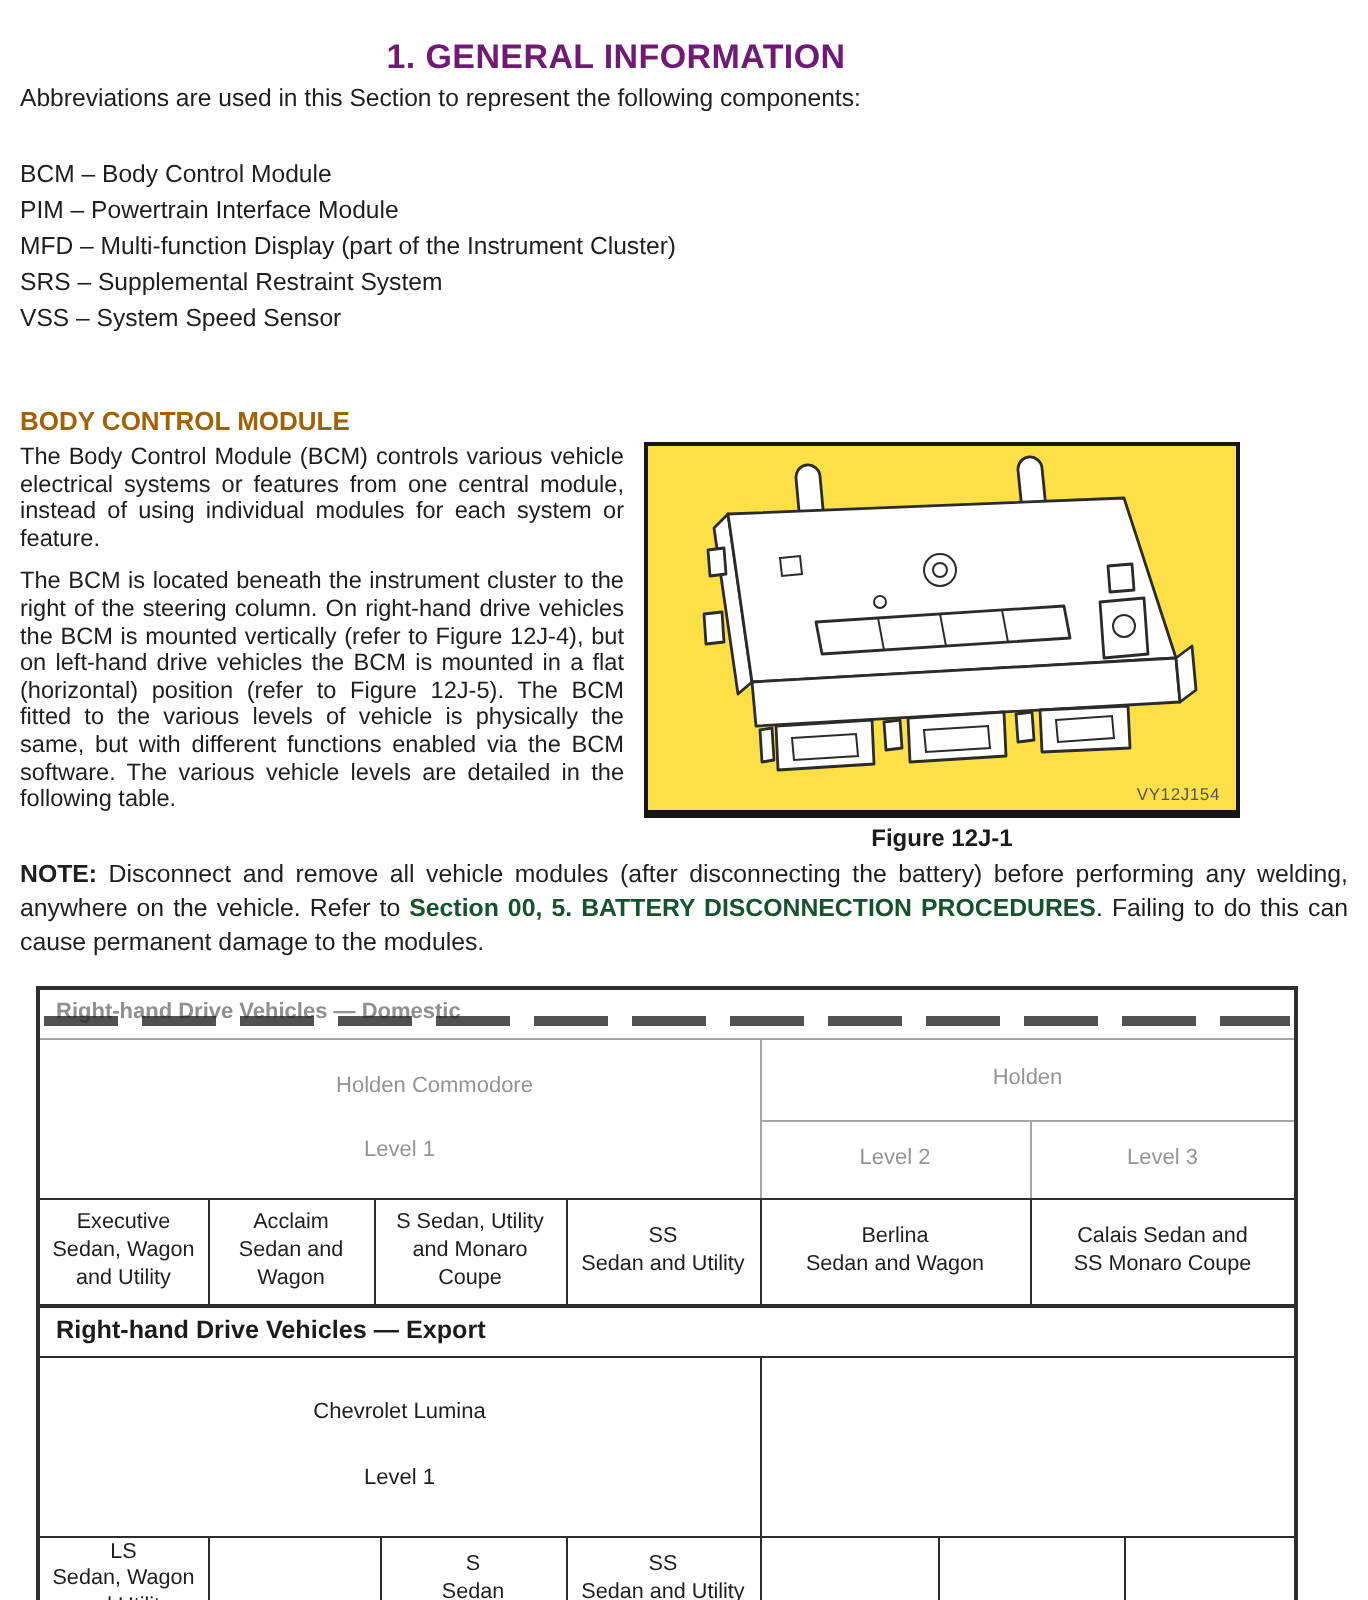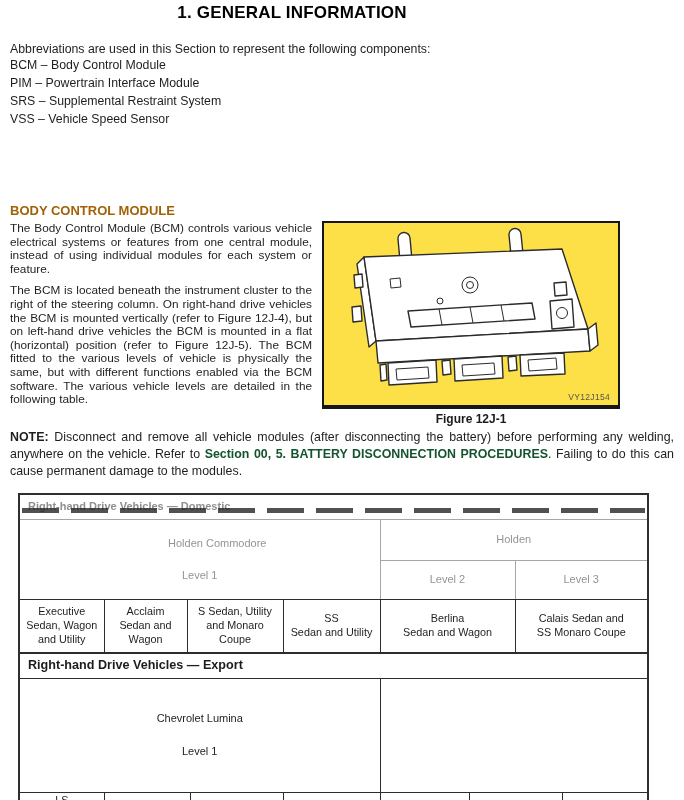--- a/index.html
+++ b/index.html
@@ -2,32 +2,32 @@
 <html><head>
 <meta charset="utf-8">
 <style>
   html,body{margin:0;padding:0;background:#fff;}
   .page{
     position:relative;width:684px;height:800px;overflow:hidden;background:#fff;
     font-family:"Liberation Sans",sans-serif;color:#1e1e1e;
   }
   
   .doc-title{
-    position:absolute;top:3px;left:0;width:584px;margin:0;text-align:center;
-    font-size:17px;font-weight:bold;color:#000000;letter-spacing:.2px;
+    position:absolute;top:3px;left:0;width:584px;margin:16px;text-align:center;
+    font-size:17px;font-weight:bold;color:#701a75;letter-spacing:.2px;
   }
   .sec-head{
     position:absolute;left:10px;margin:0;font-size:13px;font-weight:bold;color:#a16207;
   }
   
   .abbr{position:absolute;left:10px;top:36px;width:660px;}
   .abbr h2{margin:0;font-size:13px;font-weight:bold;color:#801418;}
   .abbr p{margin:6px 0 0 0;font-size:12.3px;}
   .abbr-list div{font-size:12.3px;line-height:18px;}
-  .abbr-list{margin-top:0;}
+  .abbr-list{margin-top:22px;}
   
   .bcm-head{top:203px;}
   .body-col{position:absolute;left:10px;top:222px;width:302px;}
   .body-col p{margin:0 0 8px 0;font-size:11.8px;line-height:13.6px;text-align:justify;}
   
   .fig{
     position:absolute;left:322px;top:221px;width:298px;height:188px;box-sizing:border-box;
     border:2px solid #161616;border-bottom-width:4px;margin:0;background:#fde047;
   }
   .fig-code{position:absolute;right:8px;bottom:3px;font-size:8.5px;color:#555;letter-spacing:.3px;}
@@ -60,21 +60,21 @@
   
   .t1 tr.r-title td{color:#8f8f8f;border-color:#a6a6a6;}
   .t1 td.g{color:#949494;border-color:#a6a6a6;font-size:11px;}
   .t1 tr.r-lvl td{height:18px;border-bottom-color:#2c2c2c;}
   .t1 td.stack{padding:0;border-bottom-color:#2c2c2c;}
   .t1 td.stack .l1{height:20px;display:flex;align-items:center;justify-content:center;padding-left:35px;}
   .t1 td.stack .l2{height:18px;display:flex;align-items:center;justify-content:center;}
   .t1 tr.r-grp td{height:19px;}
   .t1 tr.r-det td{height:50px;}
   
-  .t2 tr.r-grp td{height:42px;padding:16px;}
+  .t2 tr.r-grp td{height:42px;padding:4px;}
   .t2 .gl div{height:20px;display:flex;align-items:center;justify-content:center;font-size:11px;}
   .t2 tr.r-det td{height:38px;}
   .ghost{
     position:absolute;top:13px;left:2px;right:2px;height:5px;z-index:3;pointer-events:none;
     background:repeating-linear-gradient(90deg,rgba(32,32,32,.78) 0 37px,transparent 37px 49px);
   }
   svg .ln{fill:#fff;stroke:#2b2b2b;stroke-width:1.4;stroke-linejoin:round;}
   svg .thin{fill:none;stroke:#2b2b2b;stroke-width:1;}
 </style>
 </head>
@@ -82,22 +82,23 @@
 
 <div class="page">
 
   <h1 class="doc-title">1. GENERAL INFORMATION</h1>
 
   <section class="abbr">
     <p>Abbreviations are used in this Section to represent the following components:</p>
     <div class="abbr-list">
       <div>BCM – Body Control Module</div>
       <div>PIM – Powertrain Interface Module</div>
+      <div>MFD – Multi-function Display (part of the Instrument Cluster)</div>
       <div>SRS – Supplemental Restraint System</div>
-      <div>VSS – Vehicle Speed Sensor</div>
+      <div>VSS – System Speed Sensor</div>
     </div>
   </section>
 
   <h2 class="sec-head bcm-head">BODY CONTROL MODULE</h2>
 
   <div class="body-col">
     <p>The Body Control Module (BCM) controls various vehicle electrical systems or features from one central module, instead of using individual modules for each system or feature.</p>
     <p>The BCM is located beneath the instrument cluster to the right of the steering column. On right-hand drive vehicles the BCM is mounted vertically (refer to Figure 12J-4), but on left-hand drive vehicles the BCM is mounted in a flat (horizontal) position (refer to Figure 12J-5). The BCM fitted to the various levels of vehicle is physically the same, but with different functions enabled via the BCM software. The various vehicle levels are detailed in the following table.</p>
   </div>
 

